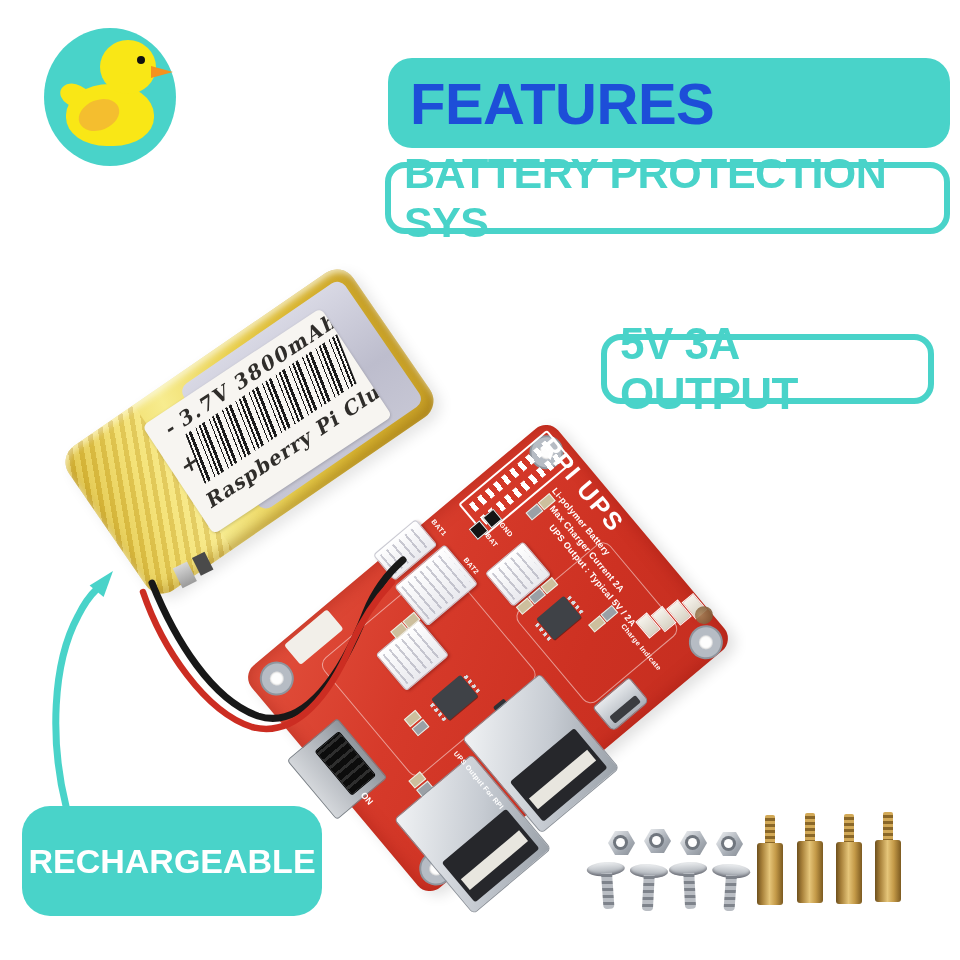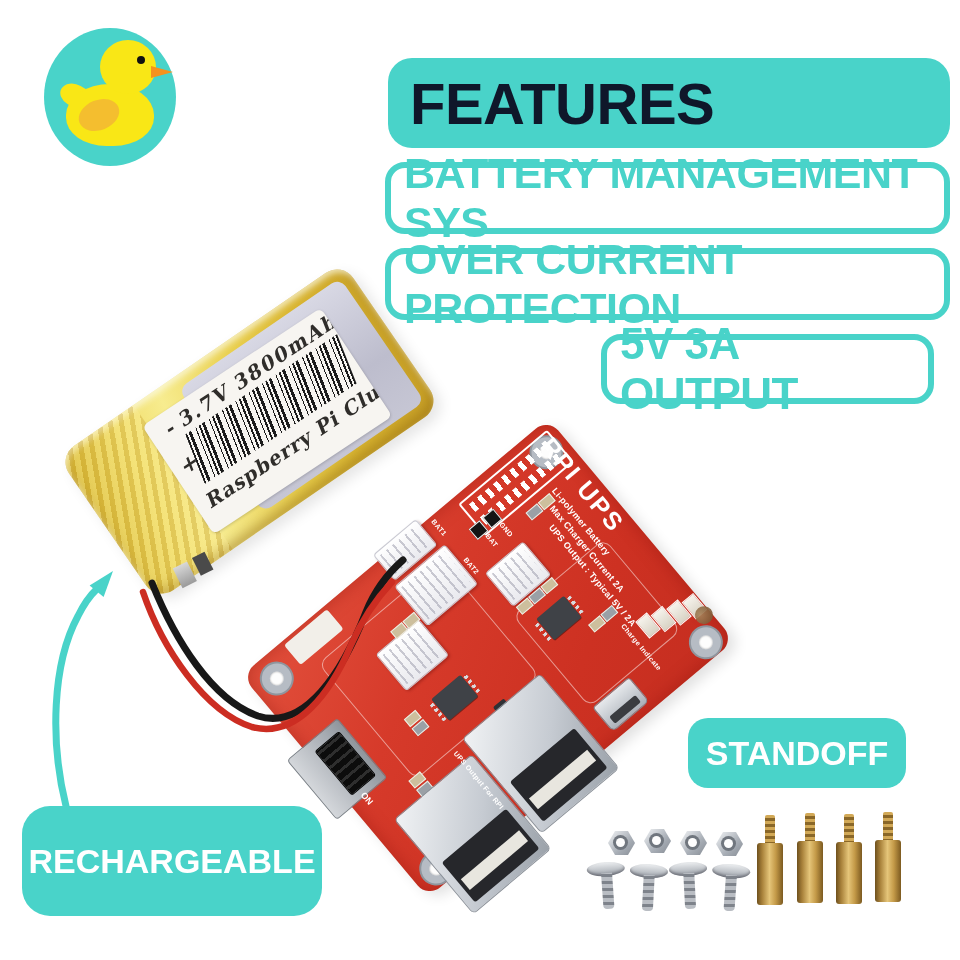--- a/index.html
+++ b/index.html
@@ -5,21 +5,21 @@
   :root{ --teal:#49d3c9; --red:#d63a2b; }
   html,body{ margin:0; padding:0; background:#fff; }
   .canvas{ position:relative; width:960px; height:960px; background:#fff; overflow:hidden;
            font-family:"Liberation Sans",sans-serif; }
   .abs{ position:absolute; }
 
   
   .feat{ position:absolute; display:flex; align-items:center; box-sizing:border-box;
          background:#fff; border:6px solid var(--teal); border-radius:20px;
          color:var(--teal); font-weight:bold; letter-spacing:-0.5px; padding:0 13px; z-index:6; }
-  .feat.header{ background:var(--teal); border:none; color:#0f172a; border-radius:24px; padding:12px 22px; }
+  .feat.header{ background:var(--teal); border:none; color:#1d4ed8; border-radius:24px; padding:12px 22px; }
   .callout{ position:absolute; display:flex; align-items:center; justify-content:center;
             background:var(--teal); color:#fff; font-weight:bold; z-index:6; text-align:center; }
 
   
   .logo{ position:absolute; left:44px; top:28px; width:132px; height:138px;
          background:var(--teal); border-radius:50%; z-index:1; }
   .logo .abs{ position:absolute; }
   .duck-tail{ left:16px; top:56px; width:28px; height:22px; background:#f9e716;
               transform:rotate(30deg); border-radius:60% 0 50% 50%; }
   .duck-body{ left:22px; top:56px; width:88px; height:62px; background:#f9e716; border-radius:50% 50% 46% 46%; }
@@ -129,22 +129,21 @@
   <div class="logo">
     <div class="abs duck-tail"></div>
     <div class="abs duck-body"></div>
     <div class="abs duck-head"></div>
     <div class="abs duck-beak"></div>
     <div class="abs duck-eye"></div>
     <div class="abs duck-wing"></div>
   </div>
 
   <div class="feat header" style="left:388px;top:58px;width:562px;height:90px;font-size:58px;">FEATURES</div>
-  <div class="feat" style="left:385px;top:162px;width:565px;height:72px;font-size:43px;">BATTERY MANAGEMENT SYS</div>
-  <div class="feat" style="left:385px;top:248px;width:565px;height:72px;font-size:43px;">OVER CURRENT PROTECTION</div>
+  <div class="feat" style="left:385px;top:162px;width:565px;height:72px;font-size:43px;">BATTERY PROTECTION SYS</div>
   <div class="feat" style="left:601px;top:334px;width:333px;height:70px;font-size:44px;">5V 3A OUTPUT</div>
 
   <div class="battery">
     <div class="batt-base"></div>
     <div class="batt-gray"></div>
     <div class="batt-crinkle"></div>
     <div class="batt-tab1"></div>
     <div class="batt-tab2"></div>
     <div class="batt-label">
       <div class="batt-label-in">
@@ -243,21 +242,20 @@
   <svg class="wires" width="960" height="960" viewBox="0 0 960 960">
     <path d="M 152 583 C 175 640 212 700 258 716 C 305 731 343 671 366 612 C 375 590 387 574 403 560" fill="none" stroke="#181818" stroke-width="7" stroke-linecap="round"></path>
     <path d="M 143 592 C 162 648 205 712 252 727 C 297 739 331 692 351 645 C 361 622 375 600 392 582" fill="none" stroke="#cc2d22" stroke-width="6.5" stroke-linecap="round"></path>
   </svg>
 
   <svg class="arrow" width="960" height="960" viewBox="0 0 960 960">
     <path d="M 66 806 C 50 742 52 664 78 616 C 88 596 94 592 98 588" fill="none" stroke="#49d3c9" stroke-width="7" stroke-linecap="round"></path>
     <polygon points="113,571 103.6,597 89.6,585.6" fill="#49d3c9"></polygon>
   </svg>
 
-  <div class="callout" style="left:688px;top:718px;width:218px;height:70px;border-radius:20px;font-size:34px;">STANDOFF</div>
   <div class="callout" style="left:22px;top:806px;width:300px;height:110px;border-radius:28px;font-size:34px;flex-direction:column;line-height:1.3;">
     <div>RECHARGEABLE</div>
   </div>
 
   <div class="hw nut" style="left:608px;top:831px;"></div>
   <div class="hw nut" style="left:644px;top:829px;"></div>
   <div class="hw nut" style="left:680px;top:831px;"></div>
   <div class="hw nut" style="left:716px;top:832px;"></div>
 
   <div class="hw screw" style="left:588px;top:862px;transform:rotate(-4deg);">

